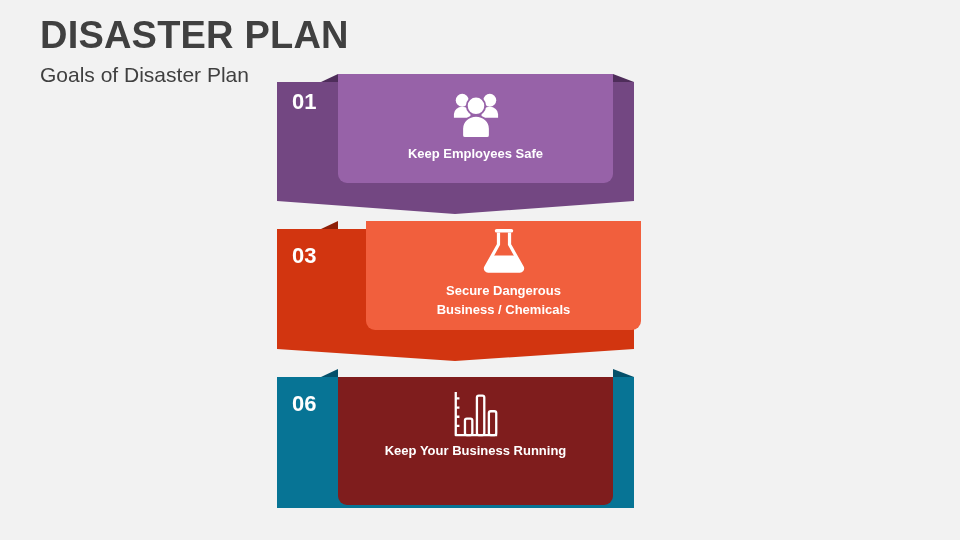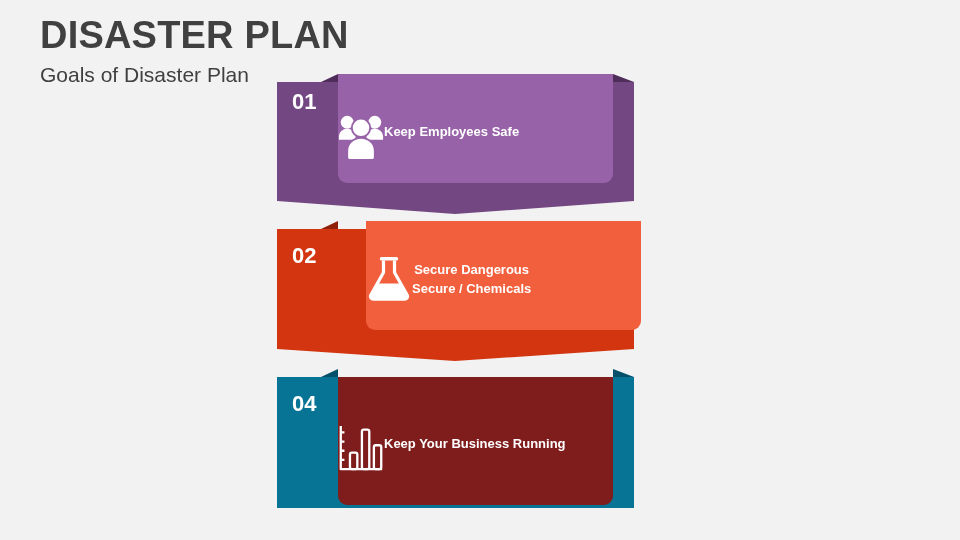--- a/index.html
+++ b/index.html
@@ -4,21 +4,21 @@
   <style>
     html, body { margin:0; padding:0; }
     body { width:960px; height:540px; background:#f2f2f2; position:relative; overflow:hidden;
            font-family:"Liberation Sans", "DejaVu Sans", sans-serif; }
     .title { position:absolute; left:40px; top:14px; font-size:38px; font-weight:bold; color:#404040; letter-spacing:0.2px; }
     .subtitle { position:absolute; left:40px; top:63px; font-size:21px; color:#404040; }
     .block { position:absolute; left:277px; width:357px; }
     .block svg.bg { position:absolute; left:0; top:0; overflow:visible; }
     .num { position:absolute; left:15px; top:15px; font-size:22px; font-weight:bold; color:#ffffff;text-align:right; }
     .card { position:absolute; left:61px; width:275px; border-radius:0 0 9px 9px;
-            display:flex; flex-direction:row; align-items:center; color:#fff; }
+            display:flex; flex-direction:column; align-items:center; color:#fff; }
     .icon { margin-top:14px; width:50px; height:50px; }
     .label { font-size:13px; font-weight:bold; text-align:center; line-height:19px; margin-top:6px; }
   </style>
 </head>
 <body>
 
 <div class="title">DISASTER PLAN</div>
 <div class="subtitle">Goals of Disaster Plan</div>
 
 <div class="block" style="top:74px; height:141px;">
@@ -40,41 +40,41 @@
     <div class="label" style="margin-top:5px;">Keep Employees Safe</div>
   </div>
 </div>
 
 <div class="block" style="top:221px; height:141px;">
   <svg class="bg" width="357" height="141" viewBox="0 0 357 141">
     <polygon points="0,8 357,8 357,128 178,140 0,128" fill="#d23510"></polygon>
     <polygon points="44,8 61,0 61,8" fill="#8e1f08"></polygon>
     <polygon points="336,0 357,8 336,8" fill="#8e1f08"></polygon>
   </svg>
-  <div class="num" style="top:22px;">02</div>
+  <div class="num" style="top:22px;">03</div>
   <div class="card" style="top:0; height:109px; background:#f15f3d;margin-left:28px;">
     <svg class="icon" viewBox="0 0 50 50" style="margin-top:6px; width:46px; height:48px;">
       <rect x="15" y="1" width="20" height="4" rx="2" fill="#fff"></rect>
       <path d="M19 5 v13 L5 43 a3 3 0 0 0 3 4 h34 a3 3 0 0 0 3 -4 L31 18 V5" fill="none" stroke="#fff" stroke-width="3.5" stroke-linejoin="round"></path>
       <path d="M13 30 h24 l8 13 a3 3 0 0 1 -3 4 h-34 a3 3 0 0 1 -3 -4z" fill="#fff"></path>
     </svg>
     <div class="label" style="margin-top:6px;">
       <div>Secure Dangerous</div>
-      <div>Secure / Chemicals</div>
+      <div>Business / Chemicals</div>
     </div>
   </div>
 </div>
 
 <div class="block" style="top:369px; height:139px;">
   <svg class="bg" width="357" height="139" viewBox="0 0 357 139">
     <polygon points="0,8 357,8 357,139 0,139" fill="#077495"></polygon>
     <polygon points="44,8 61,0 61,8" fill="#04506a"></polygon>
     <polygon points="336,0 357,8 336,8" fill="#04506a"></polygon>
   </svg>
-  <div class="num" style="top:22px;">04</div>
+  <div class="num" style="top:22px;">06</div>
   <div class="card" style="top:8px; height:128px; background:#7f1d1d;">
     <svg class="icon" viewBox="0 0 50 50" style="margin-top:14px; width:46px; height:46px;">
       <g fill="none" stroke="#fff" stroke-width="2.5" stroke-linejoin="round">
         <path d="M3 1 V48 H48"></path>
         <path d="M3 8 h4 M3 18 h4 M3 28 h4 M3 38 h4"></path>
         <rect x="13" y="30" width="8" height="18" rx="2"></rect>
         <rect x="26" y="5" width="8" height="43" rx="2"></rect>
         <rect x="39" y="22" width="8" height="26" rx="2"></rect>
       </g>
     </svg>

